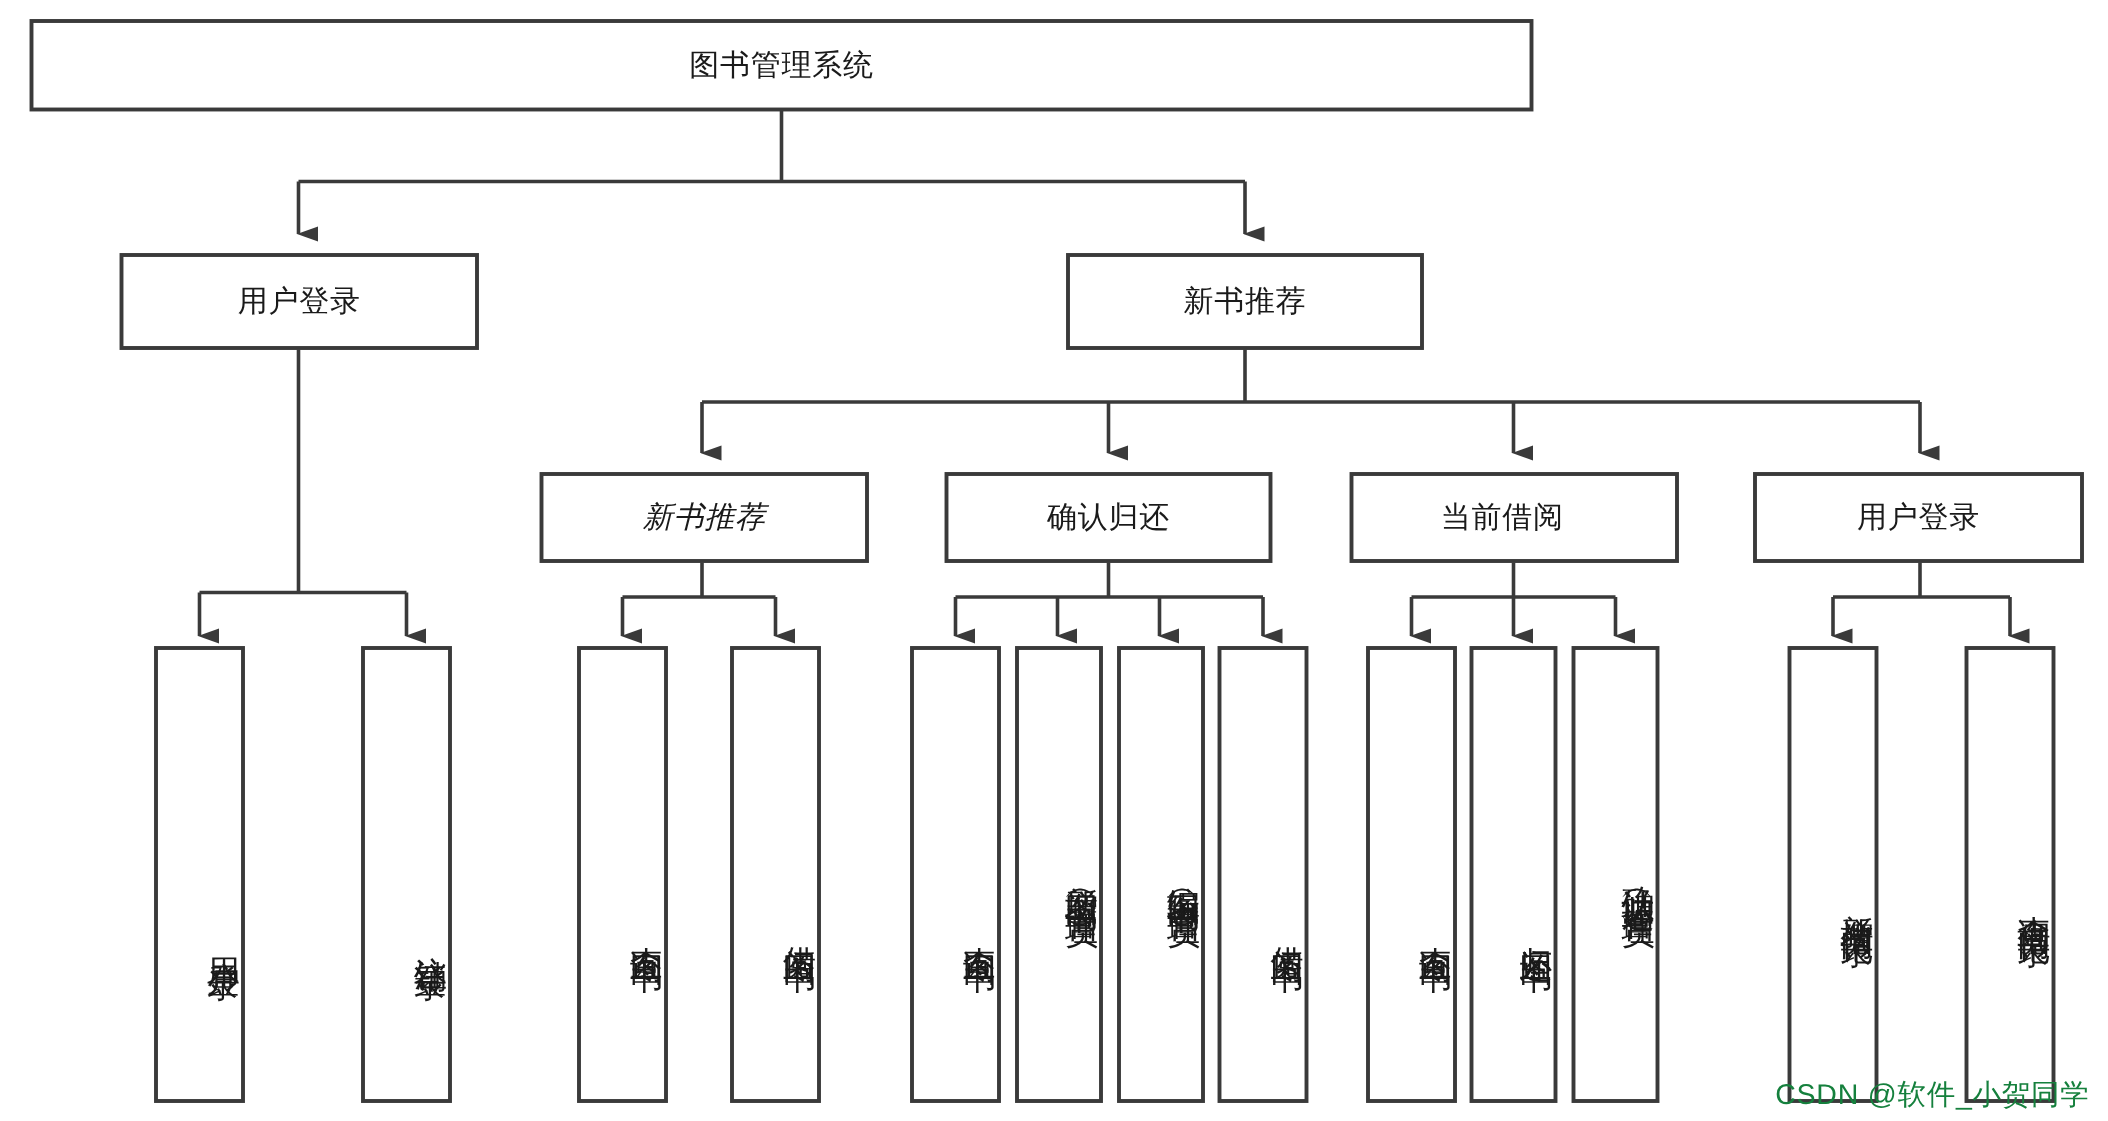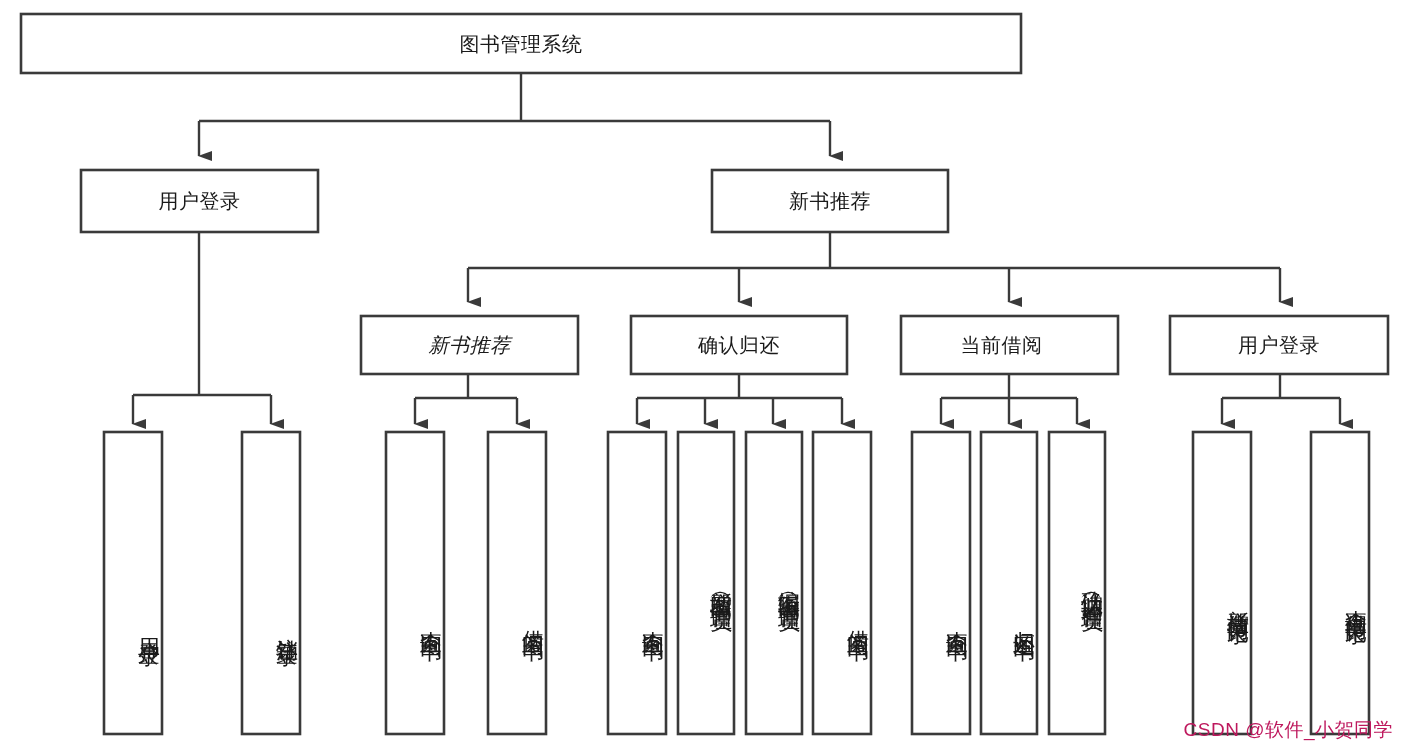--- a/index.html
+++ b/index.html
@@ -63,21 +63,21 @@
     padding-top: 4px;
   }
   .node-label.vertical.tall {
     padding-top: 2px;
   }
   #watermark {
     position: absolute;
     right: 12px;
     bottom: 4px;
     font-size: 19px;
-    color: #be185d;
+    color: #15803d;
     letter-spacing: 0.5px;
     white-space: nowrap;
     pointer-events: none;
   }
 </style>
 </head>
 <body>
 
 <div id="canvas">
 

